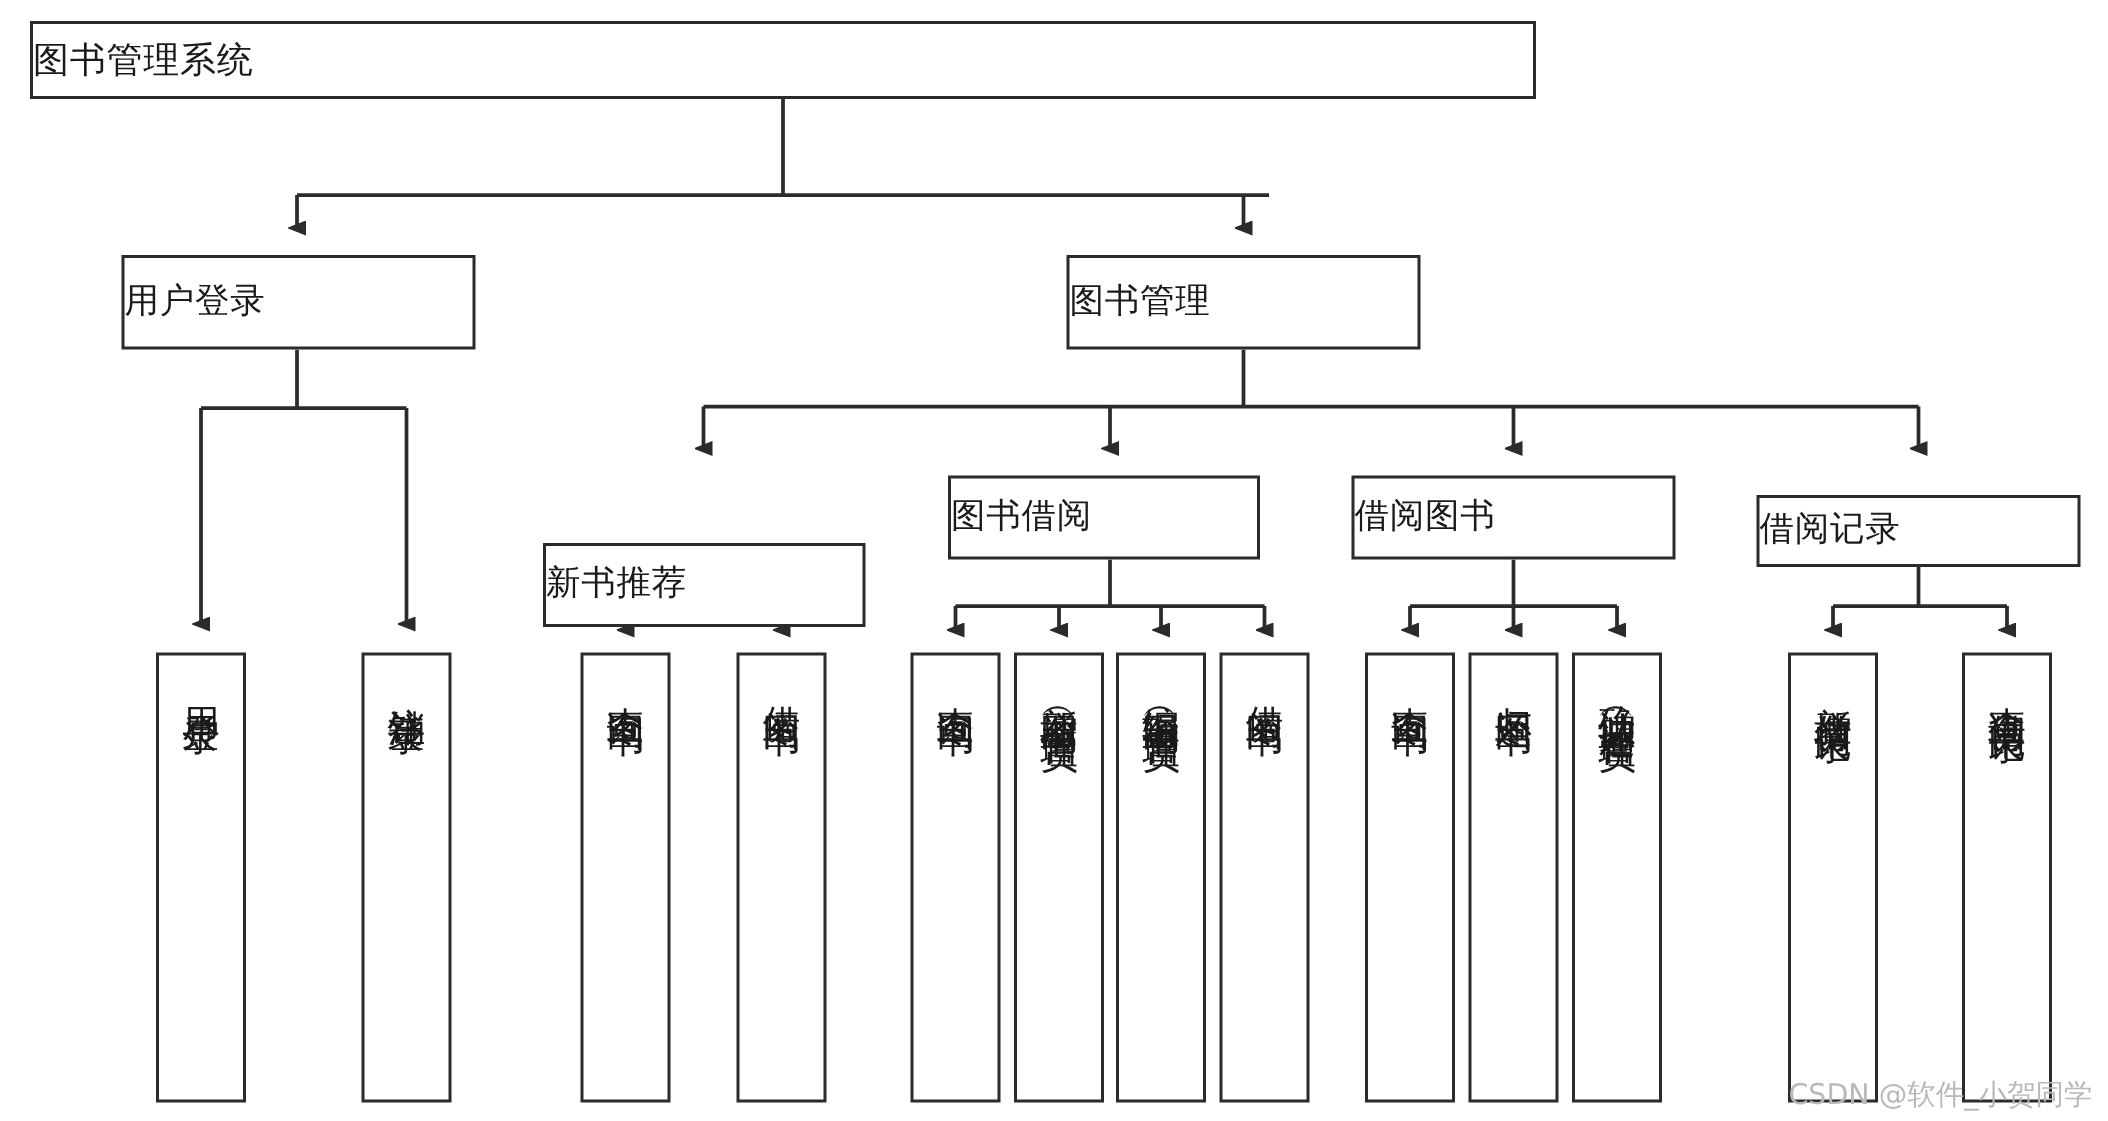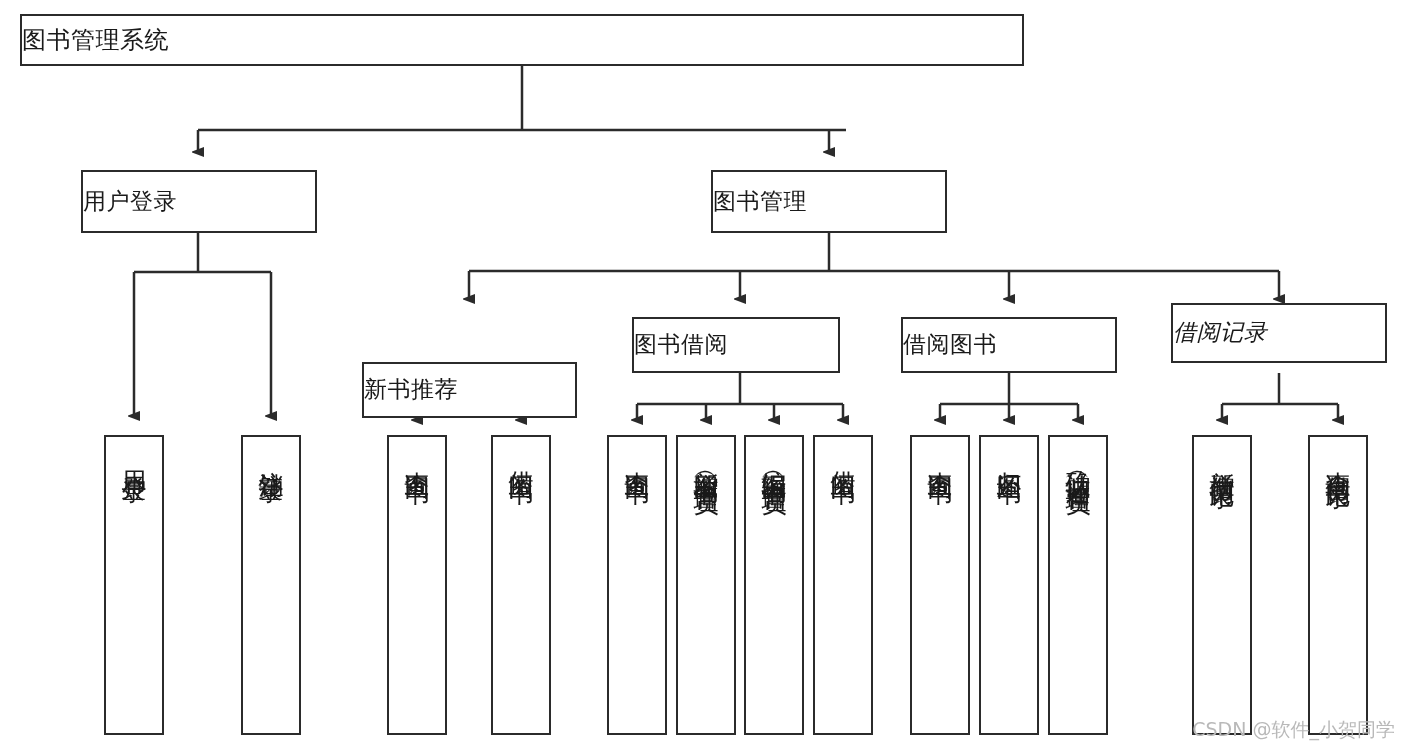--- a/index.html
+++ b/index.html
@@ -145,21 +145,21 @@
 
   <div class="node horiz" style="left:362px; top:317px; width:215px; height:56px;margin-top:45px;">
     <span class="node-label">新书推荐</span>
   </div>
   <div class="node horiz" style="left:632px; top:317px; width:208px; height:56px;">
     <span class="node-label">图书借阅</span>
   </div>
   <div class="node horiz" style="left:901px; top:317px; width:216px; height:56px;">
     <span class="node-label">借阅图书</span>
   </div>
-  <div class="node horiz" style="left:1171px; top:303px; width:216px; height:60px;font-style:italic;">
+  <div class="node horiz" style="left:1171px; top:330px; width:216px; height:48px;">
     <span class="node-label">借阅记录</span>
   </div>
 
   <div class="node leaf" style="left:104px; top:435px; width:60px; height:300px;">
     <span class="node-label">用户登录</span>
   </div>
   <div class="node leaf" style="left:241px; top:435px; width:60px; height:300px;">
     <span class="node-label">注销登录</span>
   </div>
 

